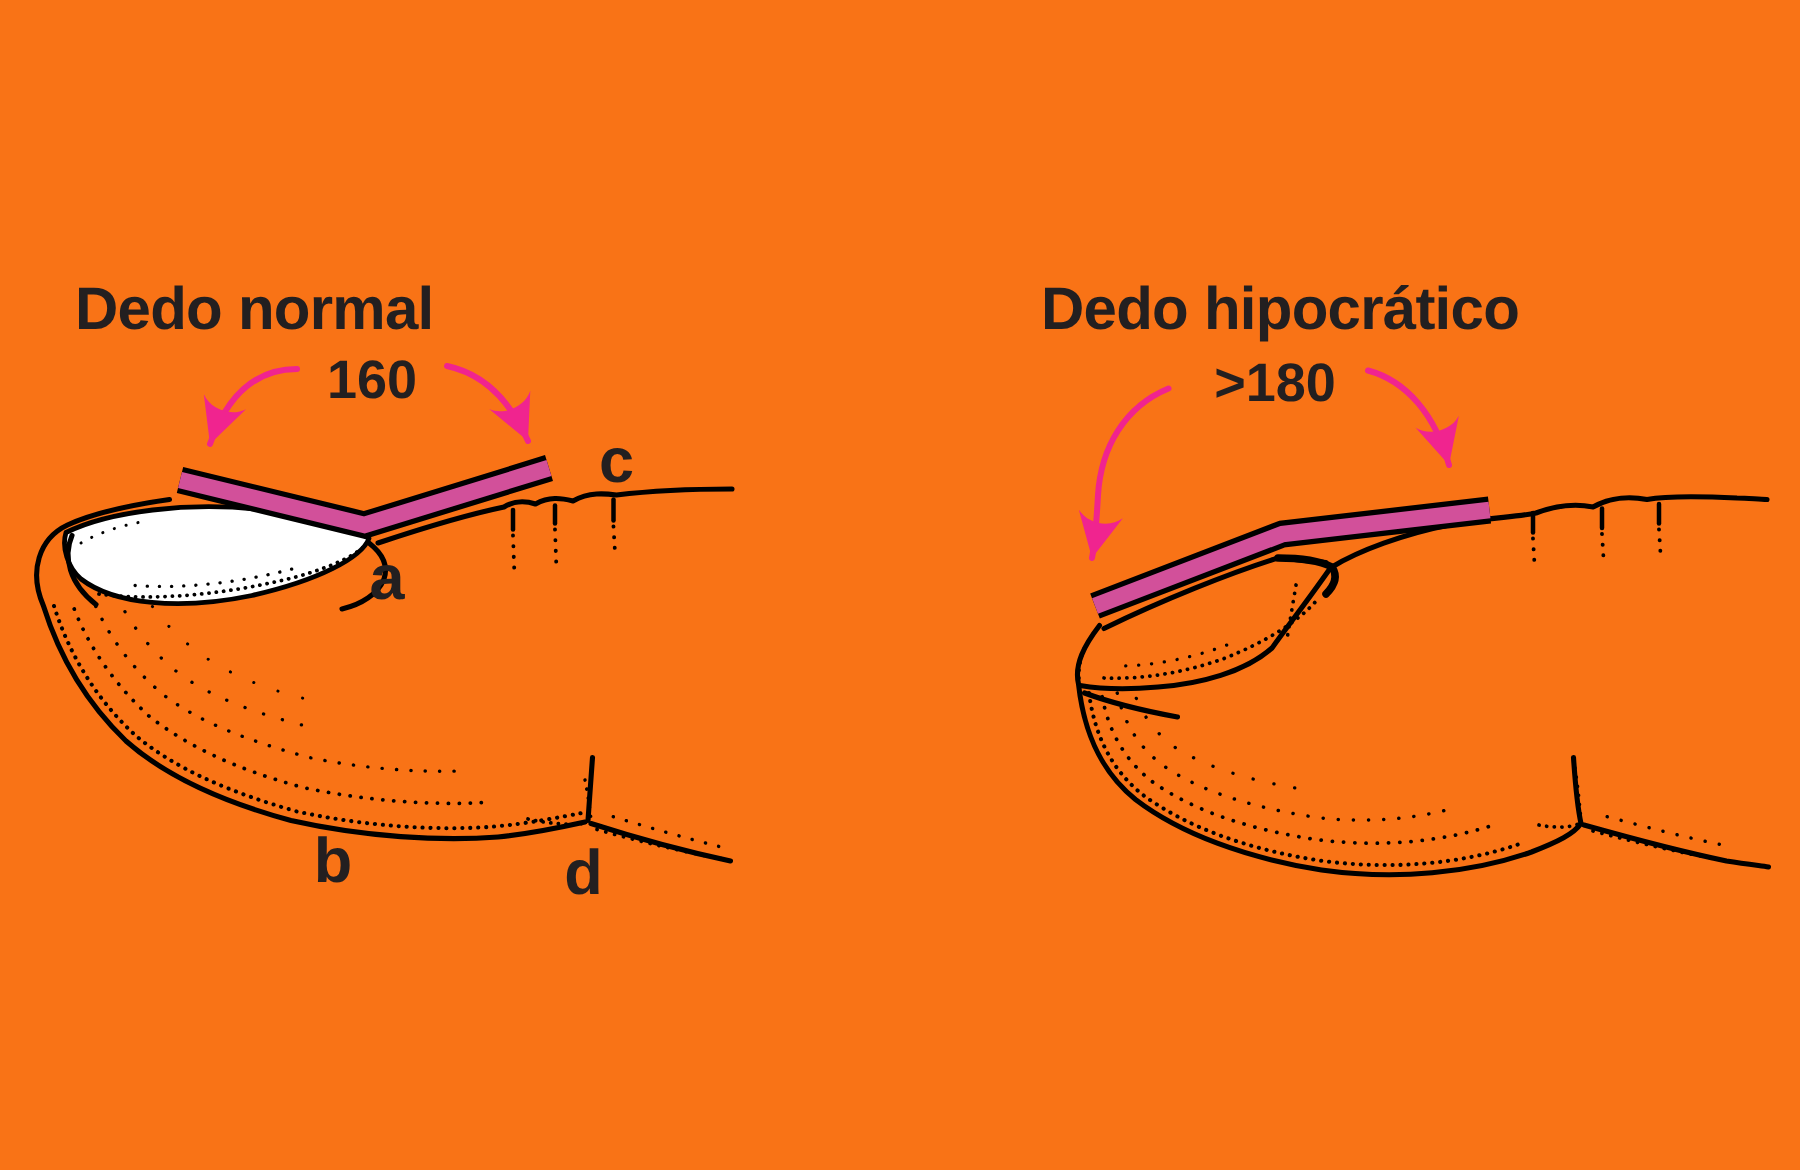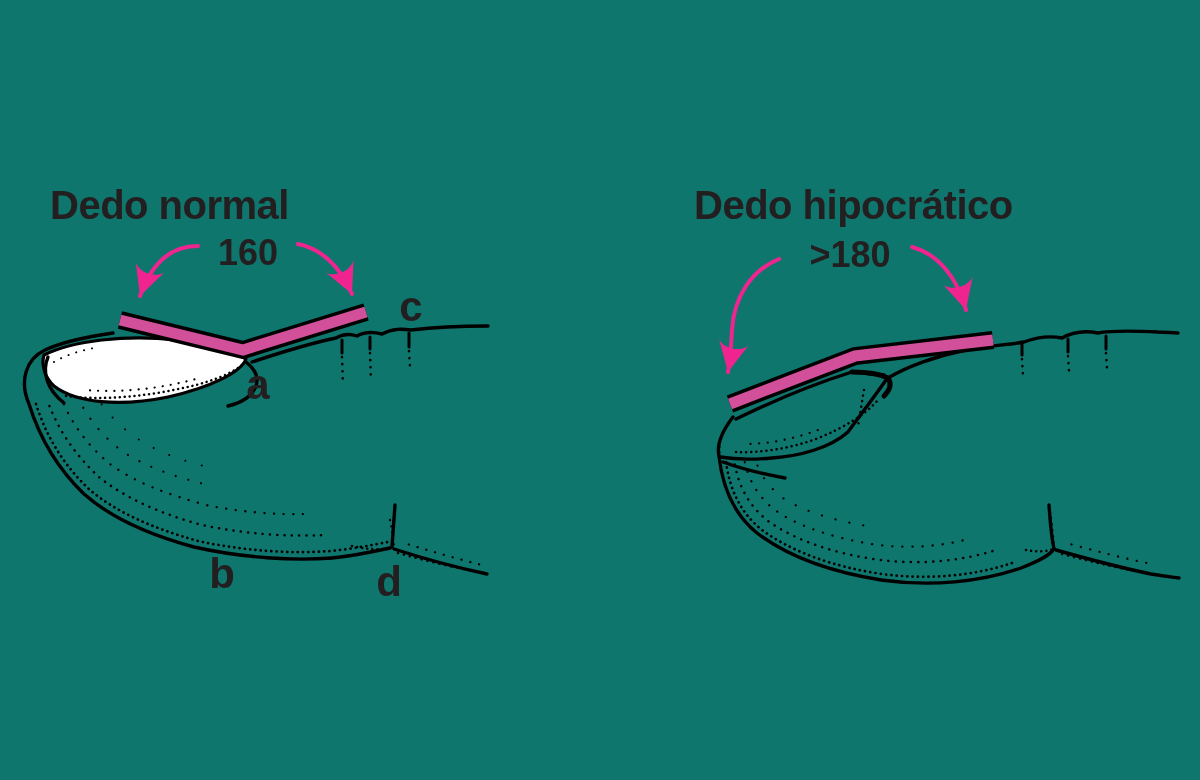--- a/index.html
+++ b/index.html
@@ -1,16 +1,16 @@
 <!DOCTYPE html>
 <html style="--bar-pink: #d2509a; --arrow-pink: #f0248f; --ink: #231f20; --line-black: #000000;"><head>
 <meta charset="utf-8">
 <style>
   html,body{margin:0;padding:0;background:#ffffff;}
-  .page{position:relative;width:1200px;height:780px;background:#0f766e;overflow:hidden;}
+  .page{position:relative;width:1200px;height:780px;background:#f97316;overflow:hidden;}
   svg{display:block;}
   .fig-title{font-family:"Liberation Sans",sans-serif;font-weight:600;font-size:40px;
              letter-spacing:-0.5px;fill:var(--ink,#231f20);}
   .angle-num{font-family:"Liberation Sans",sans-serif;font-weight:600;font-size:36px;
              fill:var(--ink,#231f20);text-anchor:middle;}
   .pt-label{font-family:"Liberation Sans",sans-serif;font-weight:600;font-size:42px;
             fill:var(--ink,#231f20);text-anchor:middle;}
   .outline{fill:none;stroke:var(--line-black,#000);stroke-width:3.4;
            stroke-linecap:round;stroke-linejoin:round;}
   .outline-thick{fill:none;stroke:var(--line-black,#000);stroke-width:5;

